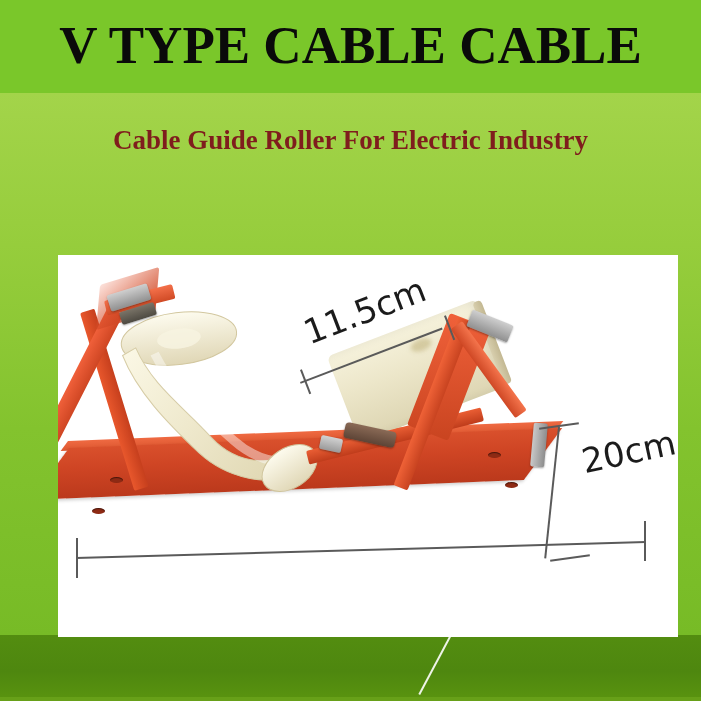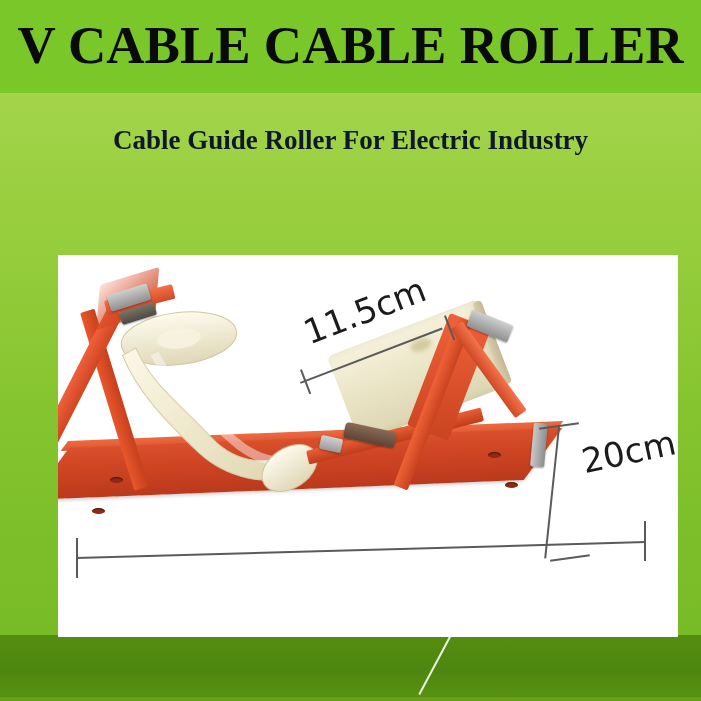--- a/index.html
+++ b/index.html
@@ -57,21 +57,21 @@
     color:#0a0a0a;
     white-space:nowrap;
   }
   .subtitle{
     position:absolute;left:90px;top:123px;width:521px;
     text-align:center;
     font-family:"Liberation Serif", serif;
     font-weight:bold;
     font-size:27px;
     line-height:34px;
-    color:#0f172a;
+    color:#7f1d1d;
   }
   
   .photo{
     position:absolute;left:58px;top:255px;width:620px;height:382px;
     background:#ffffff;overflow:hidden;
   }
   
   .base{
     position:absolute;left:11px;top:193px;width:478px;height:52px;
     background:linear-gradient(180deg,#d9502c 0%,#cf4524 40%,#bb391c 100%);
@@ -220,21 +220,21 @@
     
     
     
     
     
   </div>
   <div class="stripes-bottom">
     <i style="left:470px;top:-38px;height:110px;"></i>
   </div>
 
-  <div class="title">V CABLE CABLE ROLLER</div>
+  <div class="title">V TYPE CABLE CABLE</div>
   <div class="subtitle">Cable Guide Roller For Electric Industry</div>
 
   <div class="photo">
 
     <div class="base-top"></div>
     <div class="base"></div>
     <div class="hole h1"></div>
     <div class="hole h2"></div>
     <div class="hole h3"></div>
     <div class="hole h4"></div>

